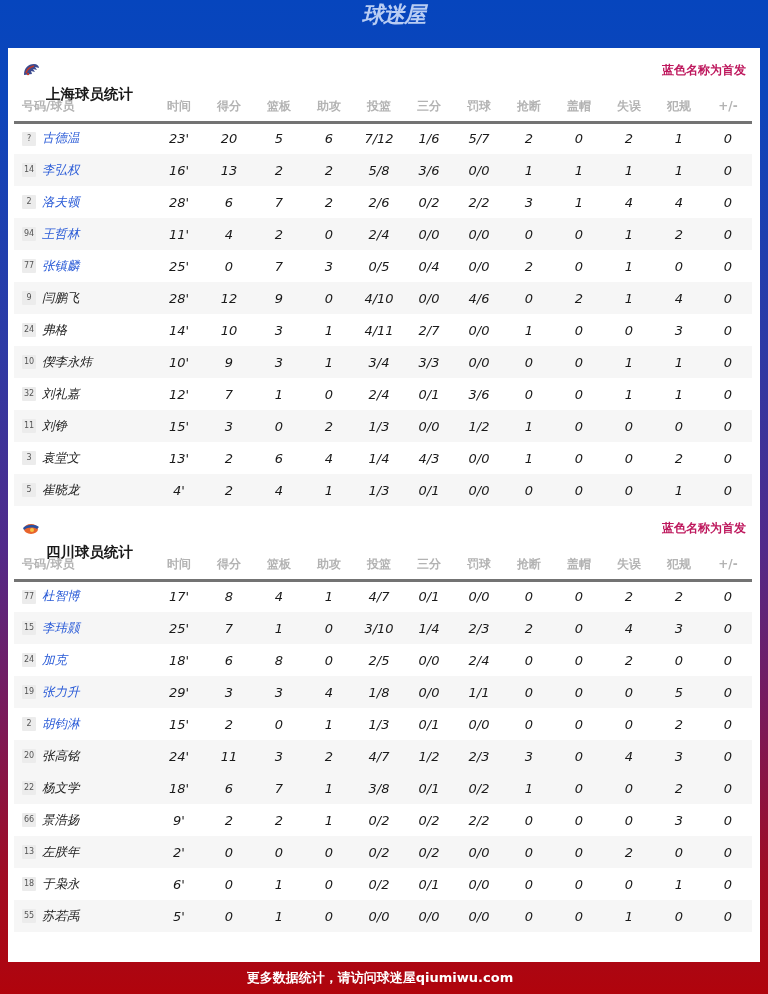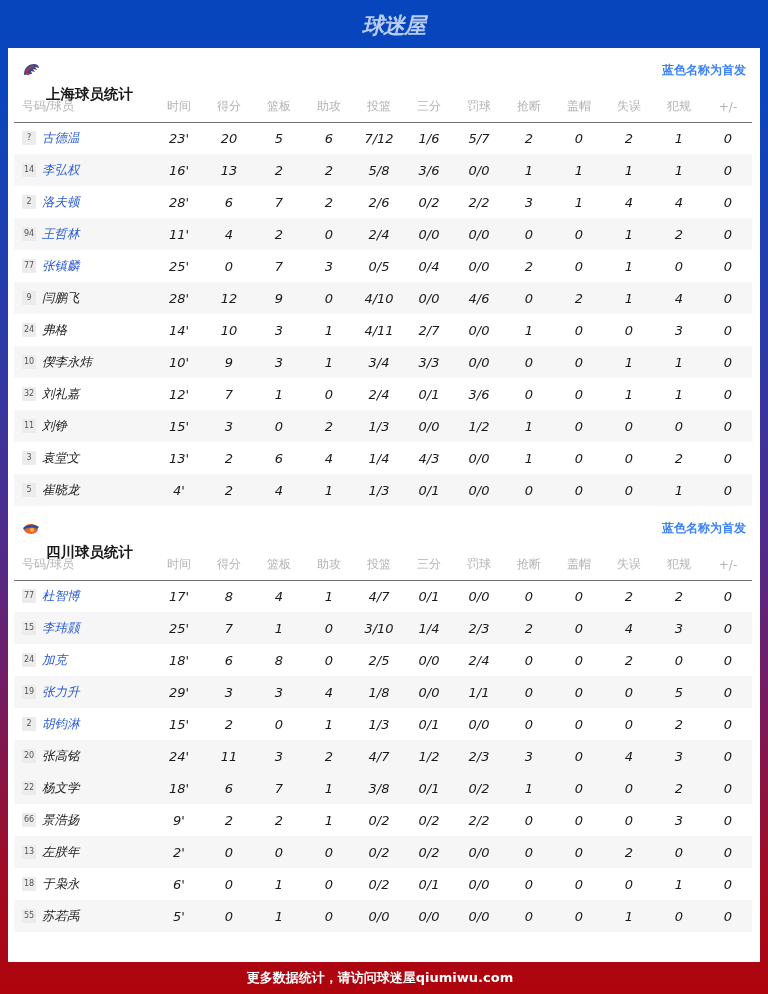--- a/index.html
+++ b/index.html
@@ -4,46 +4,46 @@
 <style>
   * { box-sizing: border-box; margin: 0; padding: 0; }
   html, body { width: 768px; height: 994px; overflow: hidden; }
   body {
     font-family: "DejaVu Sans", "Liberation Sans", sans-serif;
     background: linear-gradient(180deg, #0645bd 0%, #0c45bb 10%, #2d3aa5 35%, #512a8a 55%, #7a1a5a 72%, #a00c24 88%, #b0040c 100%);
     position: relative;
   }
   .topbar {
     height: 52px;
-    display: flex; align-items: center; justify-content: center; padding-left: 19px;
+    display: flex; justify-content: center; padding-left: 19px;
   }
   .logo {
     color: #b9cdf3;
     font-size: 22px; font-weight: bold; font-style: italic;
     letter-spacing: -1px;
   }
   .card {
     position: absolute; left: 8px; top: 48px; width: 752px; height: 914px;
     background: #ffffff;
   }
   .section-head {
     height: 44px;
     display: flex; align-items: center; justify-content: space-between;
     padding: 0 14px 0 14px;
   }
   .team-title { display: flex; align-items: center; gap: 6px; }
   .team-logo {
     width: 18px; height: 16px; display: inline-block;
   }
   .team-name { font-size: 14.5px; color: #1a1a1a; font-weight: bold; margin-top: 48px; }
-  .starter-note { font-size: 12px; color: #3b82f6; font-weight: bold; }
+  .starter-note { font-size: 12px; color: #be185d; font-weight: bold; }
   table { width: 738px; margin-left: 6px; border-collapse: collapse; table-layout: fixed; }
   th {
-    height: 30px; font-size: 12px; color: #b3b3b3; font-weight: normal;
-    text-align: center; border-bottom: 1px solid #737373;
+    height: 30px; font-size: 12px; color: #b3b3b3; font-weight: bold;
+    text-align: center; border-bottom: 3px solid #737373;
   }
   th.player-col { text-align: left; padding-left: 8px; }
   td {
     height: 32px; font-size: 13px; color: #1a1a1a; text-align: center;
     font-style: italic;
   }
   tr.alt td { background: #f6f6f6; }
   td.player-cell { text-align: left; padding-left: 8px; font-style: normal; }
   .num-badge {
     display: inline-block; width: 14px; height: 14px; line-height: 14px;

